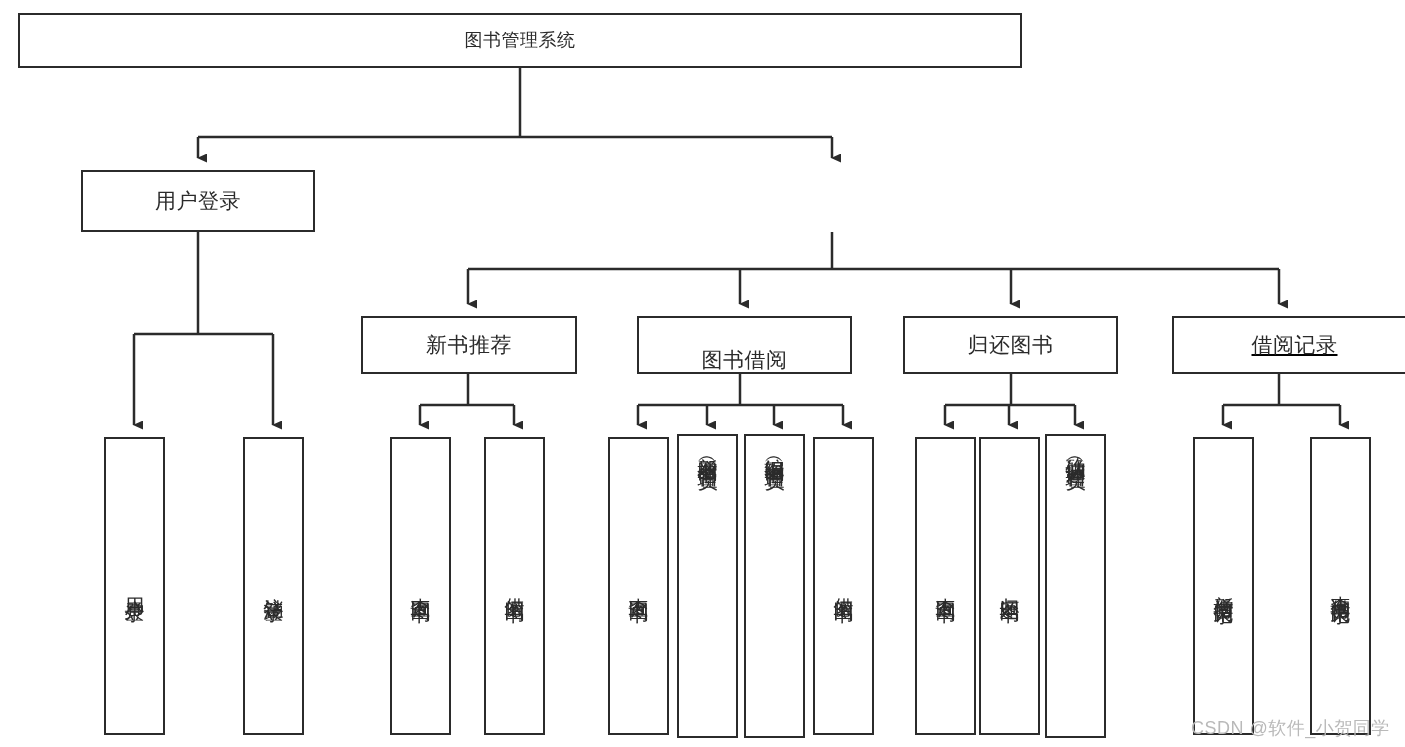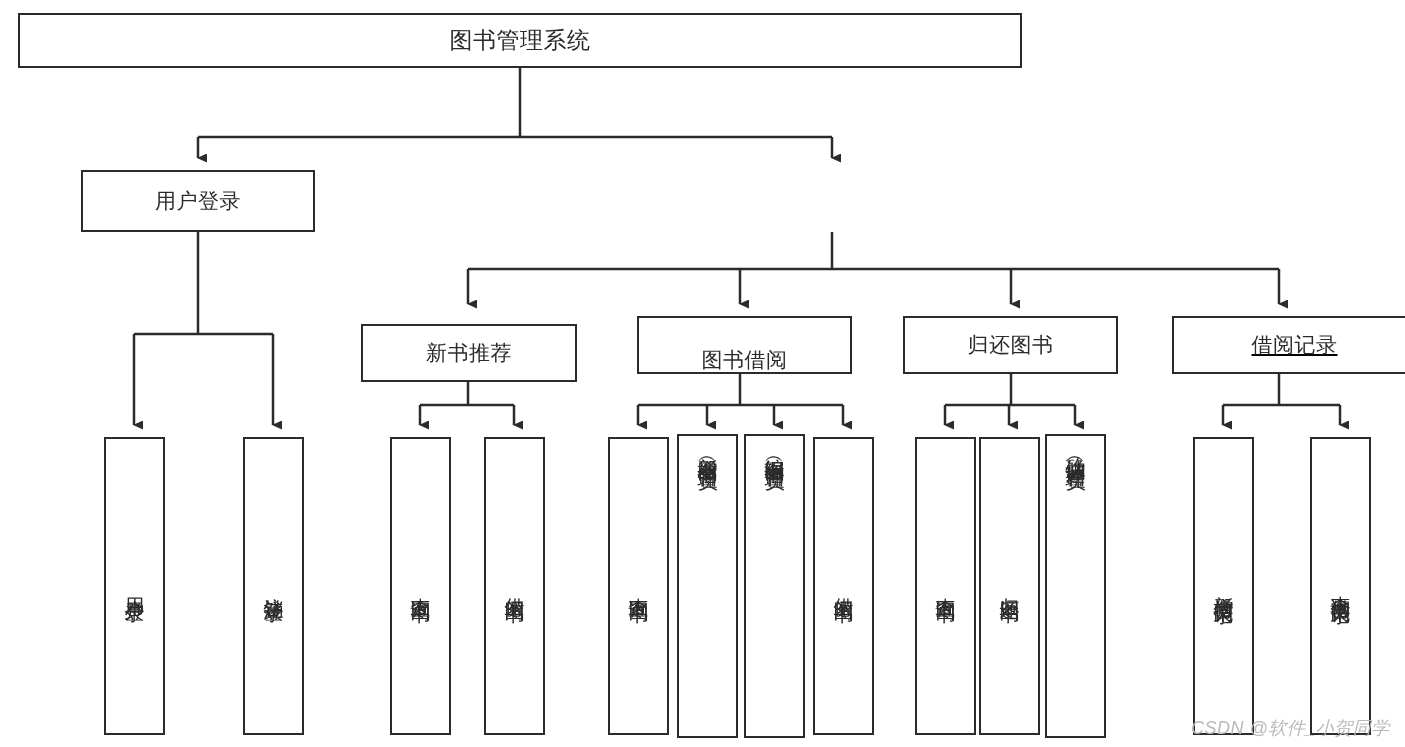--- a/index.html
+++ b/index.html
@@ -58,21 +58,20 @@
     align-items: center;
     padding-top: 0;
   }
   .watermark {
     position: absolute;
     color: #b9b9b9;
     font-size: 18px;
     letter-spacing: 0.5px;
     white-space: nowrap;
     pointer-events: none;
-    font-style: italic;
   }
 </style>
 </head>
 <body>
 
 <div id="diagram-root">
 
   <svg id="diagram-svg" viewBox="0 0 1405 747" xmlns="http://www.w3.org/2000/svg">
     <defs>
       <marker id="arrowhead" markerWidth="9" markerHeight="10" refX="4.5" refY="9" orient="auto" markerUnits="userSpaceOnUse">
@@ -136,28 +135,28 @@
       <g>
         <path d="M 1279 374 L 1279 405"></path>
         <path d="M 1223 405 L 1340 405"></path>
         <path d="M 1223 405 L 1223 425" marker-end="url(#arrowhead)"></path>
         <path d="M 1340 405 L 1340 425" marker-end="url(#arrowhead)"></path>
       </g>
     </g>
   </svg>
 
   <div class="node-box" style="left:18px; top:13px; width:1004px; height:55px;">
-    <span class="node-label" style="font-size:23px;">图书管理系统</span>
+    <span class="node-label" style="font-size:18px;">图书管理系统</span>
   </div>
 
   <div class="node-box" style="left:81px; top:170px; width:234px; height:62px;">
     <span class="node-label">用户登录</span>
   </div>
 
-  <div class="node-box" style="left:361px; top:324px; width:216px; height:58px;">
+  <div class="node-box" style="left:361px; top:316px; width:216px; height:58px;">
     <span class="node-label">新书推荐</span>
   </div>
   <div class="node-box" style="left:637px; top:316px; width:215px; height:58px;align-items:flex-end;">
     <span class="node-label">图书借阅</span>
   </div>
   <div class="node-box" style="left:903px; top:316px; width:215px; height:58px;">
     <span class="node-label">归还图书</span>
   </div>
   <div class="node-box" style="left:1172px; top:316px; width:245px; height:58px;text-decoration:underline;">
     <span class="node-label">借阅记录</span>

